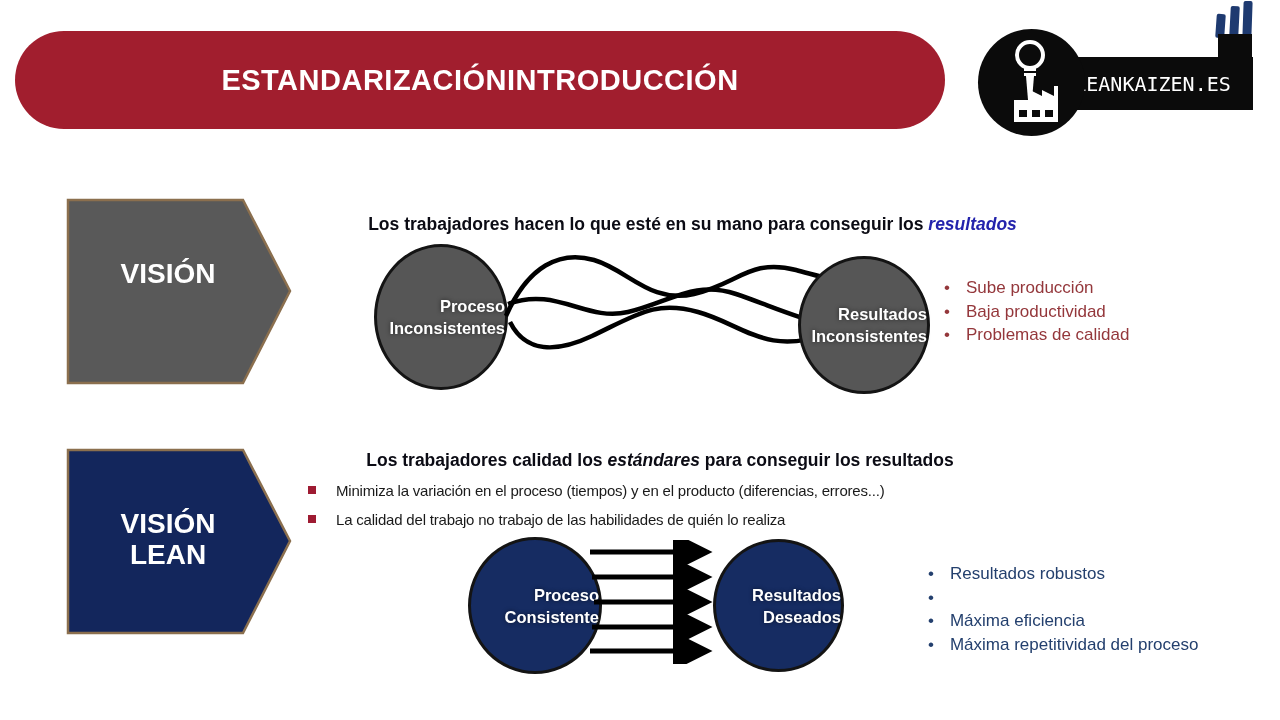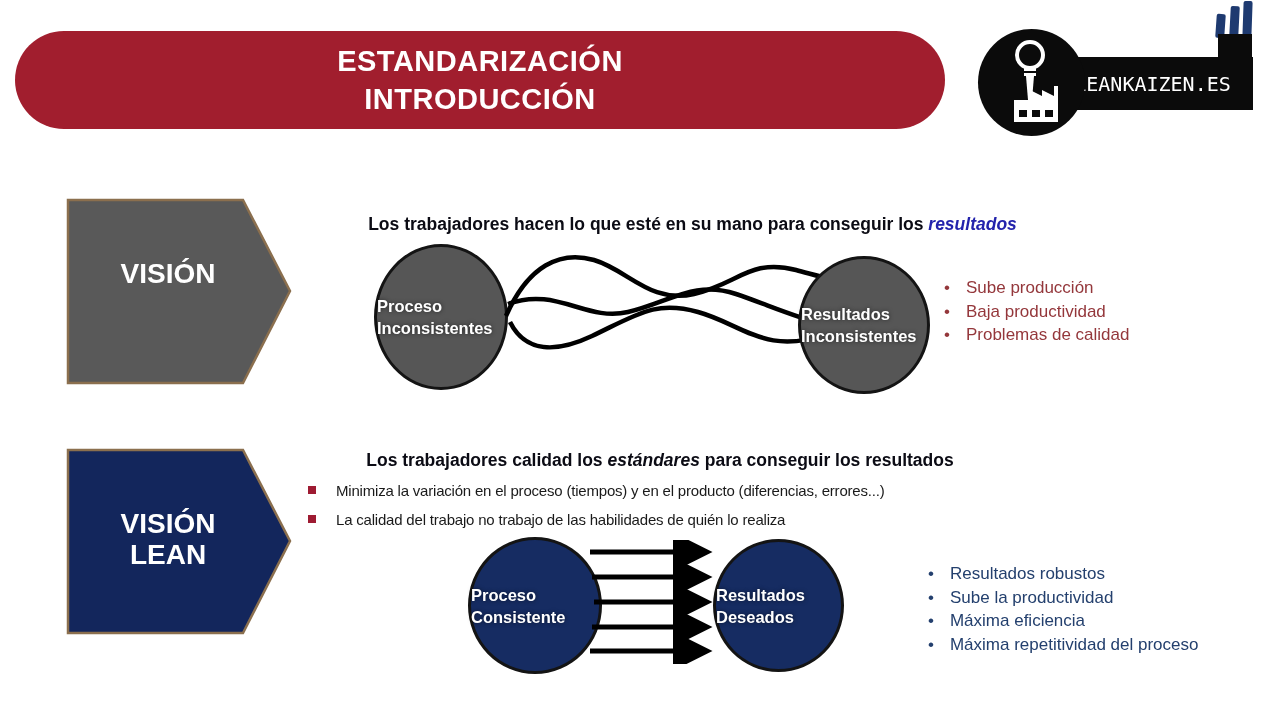--- a/index.html
+++ b/index.html
@@ -2,21 +2,21 @@
 <html style="--banner-red: #A11E2E; --dark-red: #9E1B32; --red-text: #94373B; --gray-shape: #595959; --gray-circle: #565656; --tan-border: #8B6F4E; --navy-shape: #13265C; --navy-circle: #162C62; --navy-text: #24406E; --blue-italic: #2323AC; --bar-navy: #1E3A70;"><head>
 <meta charset="utf-8">
 <style>
   html,body{margin:0;padding:0;background:#ffffff;}
   #slide{position:relative;width:1280px;height:720px;background:#fff;overflow:hidden;
          font-family:"Liberation Sans",sans-serif;}
 
   
   .banner{position:absolute;left:15px;top:31px;width:930px;height:98px;
           background:var(--banner-red);border-radius:49px;
-          display:flex;flex-direction:column;justify-content:center;align-items:center;}
+          display:flex;flex-direction:row;justify-content:center;align-items:center;}
   .banner div{color:#fff;font-weight:bold;font-size:29px;line-height:38px;letter-spacing:.5px;}
 
   
   .logo-circle{position:absolute;left:978px;top:29px;width:107px;height:107px;
                background:#0b0b0b;border-radius:50%;}
   .logo-rect{position:absolute;left:1052px;top:57px;width:201px;height:53px;background:#0b0b0b;
              display:flex;align-items:center;justify-content:center;}
   .logo-chimney{position:absolute;left:1218px;top:34px;width:34px;height:30px;background:#0b0b0b;}
   .logo-bar{position:absolute;background:var(--bar-navy);border-radius:2px;}
   .logo-bar.b1{left:1216px;top:14px;width:9px;height:24px;transform:rotate(4deg);}
@@ -31,21 +31,21 @@
   .penta-label{position:absolute;left:68px;width:200px;text-align:center;color:#fff;
                font-weight:bold;font-size:28px;line-height:31px;}
 
   
   .heading{position:absolute;font-weight:bold;font-size:17.5px;color:#0b0b14;text-align:center;}
   .heading .em-blue{font-style:italic;color:var(--blue-italic);}
   .heading .em-black{font-style:italic;}
 
   
   .node{position:absolute;border-radius:50%;border:3px solid #141414;
-        display:flex;flex-direction:column;align-items:flex-start;justify-content:center;}
+        display:flex;flex-direction:column;align-items:flex-end;justify-content:center;}
   .node div{color:#fff;font-weight:bold;font-size:16.5px;line-height:22px;
             text-shadow:0 0 4px rgba(0,0,0,.55);}
   .node.gray{background:var(--gray-circle);}
   .node.navy{background:var(--navy-circle);}
 
   
   ul.blist{position:absolute;list-style:none;margin:0;padding:0;}
   ul.blist li{display:flex;align-items:baseline;font-size:17px;line-height:23.5px;}
   ul.blist .dot{margin-right:16px;font-size:17px;}
   ul.blist.red li{color:var(--red-text);}
@@ -182,21 +182,20 @@
     <div>Deseados</div>
   </div>
 
   <ul class="blist navy" style="left:928px;top:562px;width:345px;">
       <li>
         <span class="dot">•</span>
         <span>Resultados robustos</span>
       </li>
       <li>
         <span class="dot">•</span>
-        <span>Sube la productividad</span>
       </li>
       <li>
         <span class="dot">•</span>
         <span>Máxima eficiencia</span>
       </li>
       <li>
         <span class="dot">•</span>
         <span>Máxima repetitividad del proceso</span>
       </li>
     </ul>

